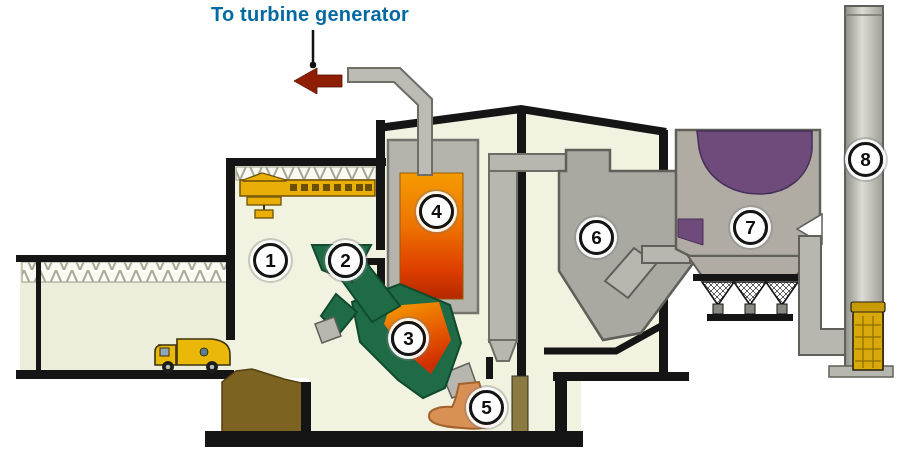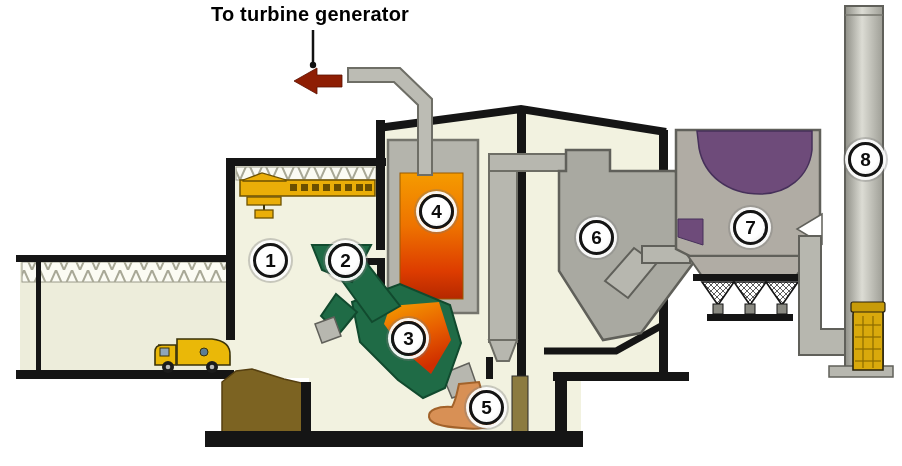--- a/index.html
+++ b/index.html
@@ -3,21 +3,21 @@
 <meta charset="utf-8">
 <style>
   html,body{margin:0;padding:0;background:#ffffff;}
   .stage{
     position:relative;width:902px;height:466px;background:#ffffff;overflow:hidden;
     font-family:"Liberation Sans", sans-serif;
   }
   .stage svg{position:absolute;left:0;top:0;}
   .annotation-label{
     position:absolute;left:211px;top:3px;width:230px;
-    font-size:20px;font-weight:bold;color:#000000;letter-spacing:.2px;white-space:nowrap;
+    font-size:20px;font-weight:bold;color:#0369a1;letter-spacing:.2px;white-space:nowrap;
   }
   .badge{
     position:absolute;width:29px;height:29px;border:3px solid #141414;border-radius:50%;
     background:radial-gradient(circle at 35% 30%, #ffffff 60%, #e9e9e9);
     color:#0d0d0d;font-weight:bold;font-size:19px;line-height:29px;text-align:center;
     box-shadow:0 0 0 3px rgba(255,255,255,.92), 0 0 0 5px rgba(120,120,120,.35);
   }
   .badge-1{left:253px;top:243px;}
   .badge-2{left:328px;top:243px;}
   .badge-3{left:391px;top:321px;}

